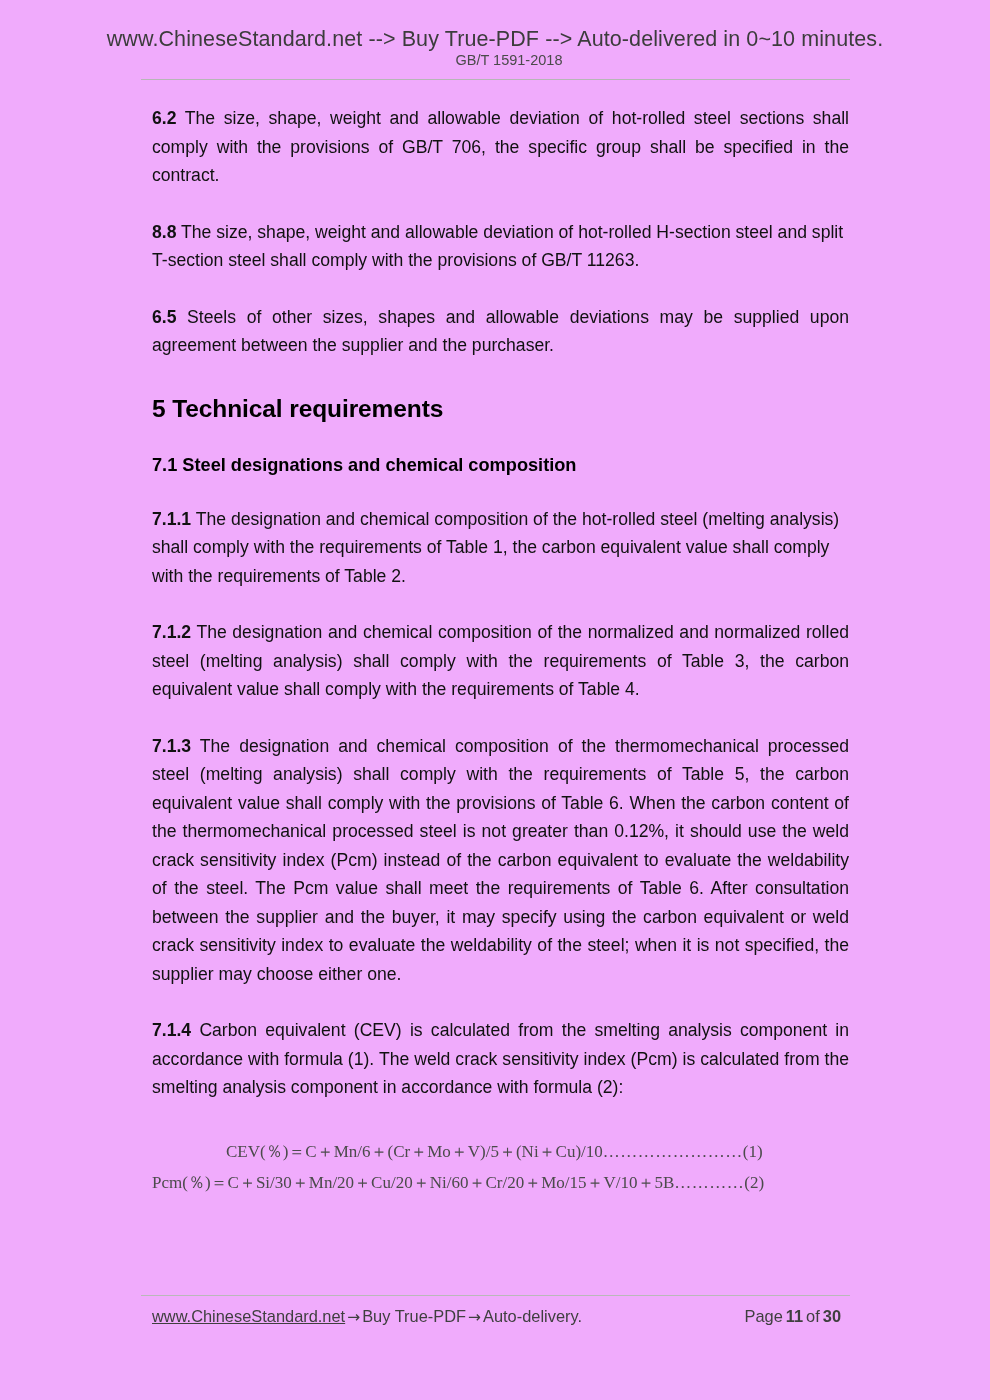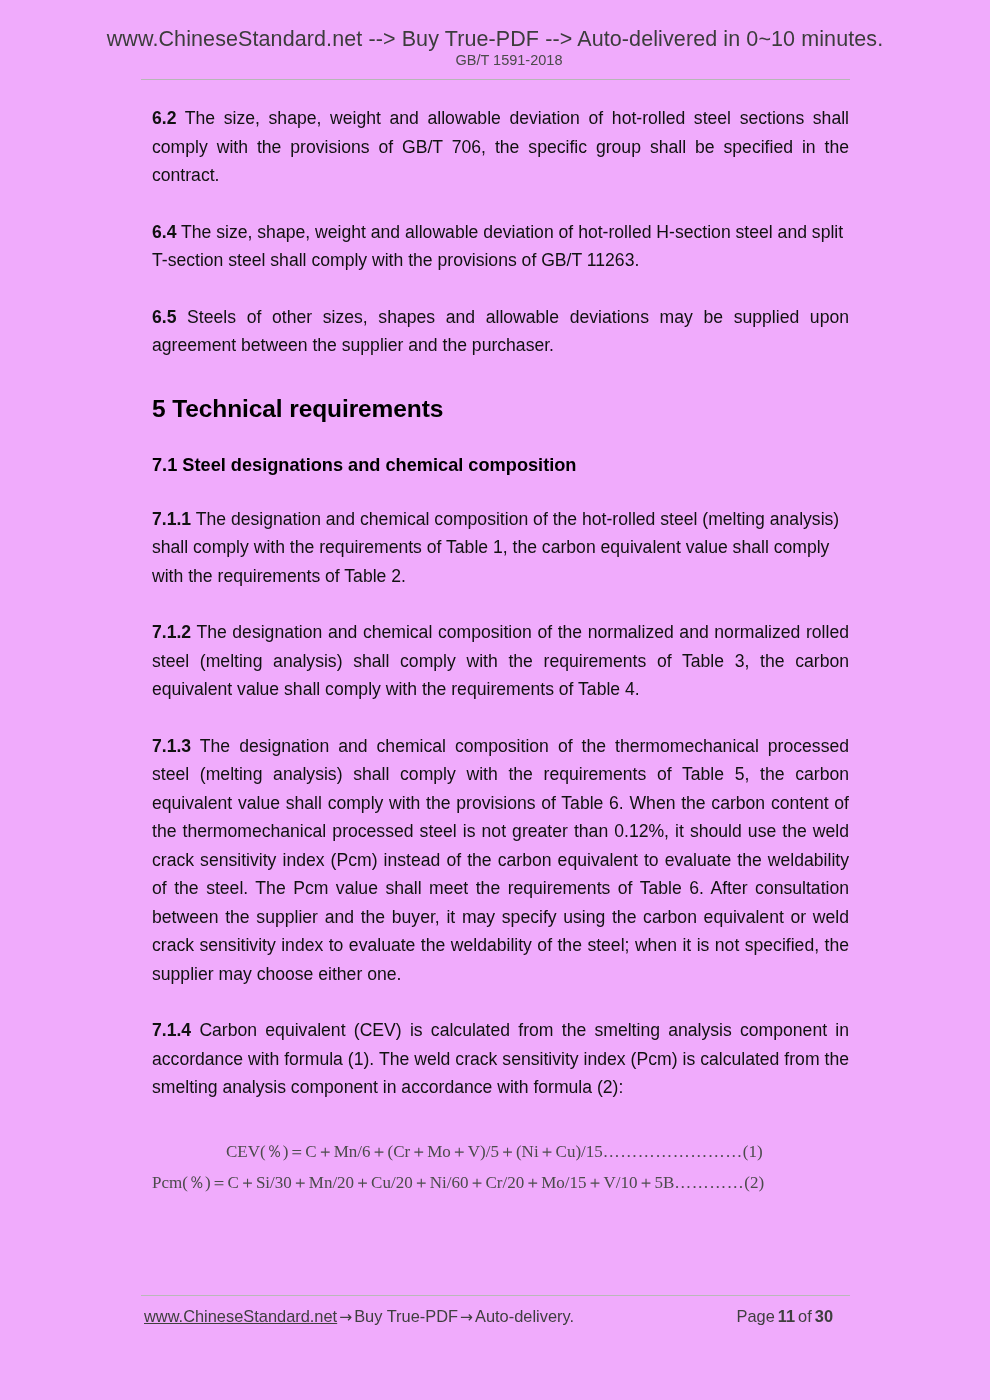--- a/index.html
+++ b/index.html
@@ -109,21 +109,21 @@
     position: absolute;
     top: 1295px;
     left: 141px;
     width: 709px;
     height: 0;
     border-top: 1px solid #b9b9b9;
   }
   .page-footer {
     position: absolute;
     top: 1307px;
-    left: 144px;
+    left: 152px;
     width: 700px;
     display: flex;
     align-items: baseline;
     font-size: 16.4px;
     color: #3f3f3f;
   }
   .footer-left {
     white-space: nowrap;
   }
   .footer-link {
@@ -155,38 +155,38 @@
     <div class="header-promo">www.ChineseStandard.net --&gt; Buy True-PDF --&gt; Auto-delivered in 0~10 minutes.</div>
     <div class="header-standard">GB/T 1591-2018</div>
   </div>
   <div class="header-rule"></div>
 
   <div class="content">
 
     <p class="para"><span class="num">6.2</span><span> The size, shape, weight and allowable deviation of hot-rolled steel sections shall comply with the provisions of GB/T 706, the specific group shall be specified in the contract.</span></p>
 
 
-    <p class="para last-left"><span class="num">6.4</span><span> The size, shape, weight and allowable deviation of hot-rolled H-section steel and split T-section steel shall comply with the provisions of GB/T 11263.</span></p>
+    <p class="para last-left"><span class="num">8.8</span><span> The size, shape, weight and allowable deviation of hot-rolled H-section steel and split T-section steel shall comply with the provisions of GB/T 11263.</span></p>
 
     <p class="para"><span class="num">6.5</span><span> Steels of other sizes, shapes and allowable deviations may be supplied upon agreement between the supplier and the purchaser.</span></p>
 
     <h2 class="section-heading">5 Technical requirements</h2>
 
     <h3 class="sub-heading">7.1 Steel designations and chemical composition</h3>
 
     <p class="para last-left"><span class="num">7.1.1</span><span> The designation and chemical composition of the hot-rolled steel (melting analysis) shall comply with the requirements of Table 1, the carbon equivalent value shall comply with the requirements of Table 2.</span></p>
 
     <p class="para"><span class="num">7.1.2</span><span> The designation and chemical composition of the normalized and normalized rolled steel (melting analysis) shall comply with the requirements of Table 3, the carbon equivalent value shall comply with the requirements of Table 4.</span></p>
 
     <p class="para"><span class="num">7.1.3</span><span> The designation and chemical composition of the thermomechanical processed steel (melting analysis) shall comply with the requirements of Table 5, the carbon equivalent value shall comply with the provisions of Table 6. When the carbon content of the thermomechanical processed steel is not greater than 0.12%, it should use the weld crack sensitivity index (Pcm) instead of the carbon equivalent to evaluate the weldability of the steel. The Pcm value shall meet the requirements of Table 6. After consultation between the supplier and the buyer, it may specify using the carbon equivalent or weld crack sensitivity index to evaluate the weldability of the steel; when it is not specified, the supplier may choose either one.</span></p>
 
     <p class="para"><span class="num">7.1.4</span><span> Carbon equivalent (CEV) is calculated from the smelting analysis component in accordance with formula (1). The weld crack sensitivity index (Pcm) is calculated from the smelting analysis component in accordance with formula (2):</span></p>
 
     <div class="formula-block">
-      <div class="formula-row row-1"><span>CEV(％)＝C＋Mn/6＋(Cr＋Mo＋V)/5＋(Ni＋Cu)/15</span><span class="formula-leader">……………………</span><span>(1)</span></div>
+      <div class="formula-row row-1"><span>CEV(％)＝C＋Mn/6＋(Cr＋Mo＋V)/5＋(Ni＋Cu)/10</span><span class="formula-leader">……………………</span><span>(1)</span></div>
       <div class="formula-row row-2"><span>Pcm(％)＝C＋Si/30＋Mn/20＋Cu/20＋Ni/60＋Cr/20＋Mo/15＋V/10＋5B</span><span class="formula-leader">…………</span><span>(2)</span></div>
     </div>
 
   </div>
 
   <div class="footer-rule"></div>
   <div class="page-footer">
     <div class="footer-left"><span class="footer-link">www.ChineseStandard.net</span><span class="footer-arrow">→</span><span>Buy True-PDF</span><span class="footer-arrow">→</span><span>Auto-delivery.</span></div>
     <div class="footer-right"><span>Page</span><span class="pagenum">11</span><span>of</span><span class="pagetotal">30</span></div>
   </div>

